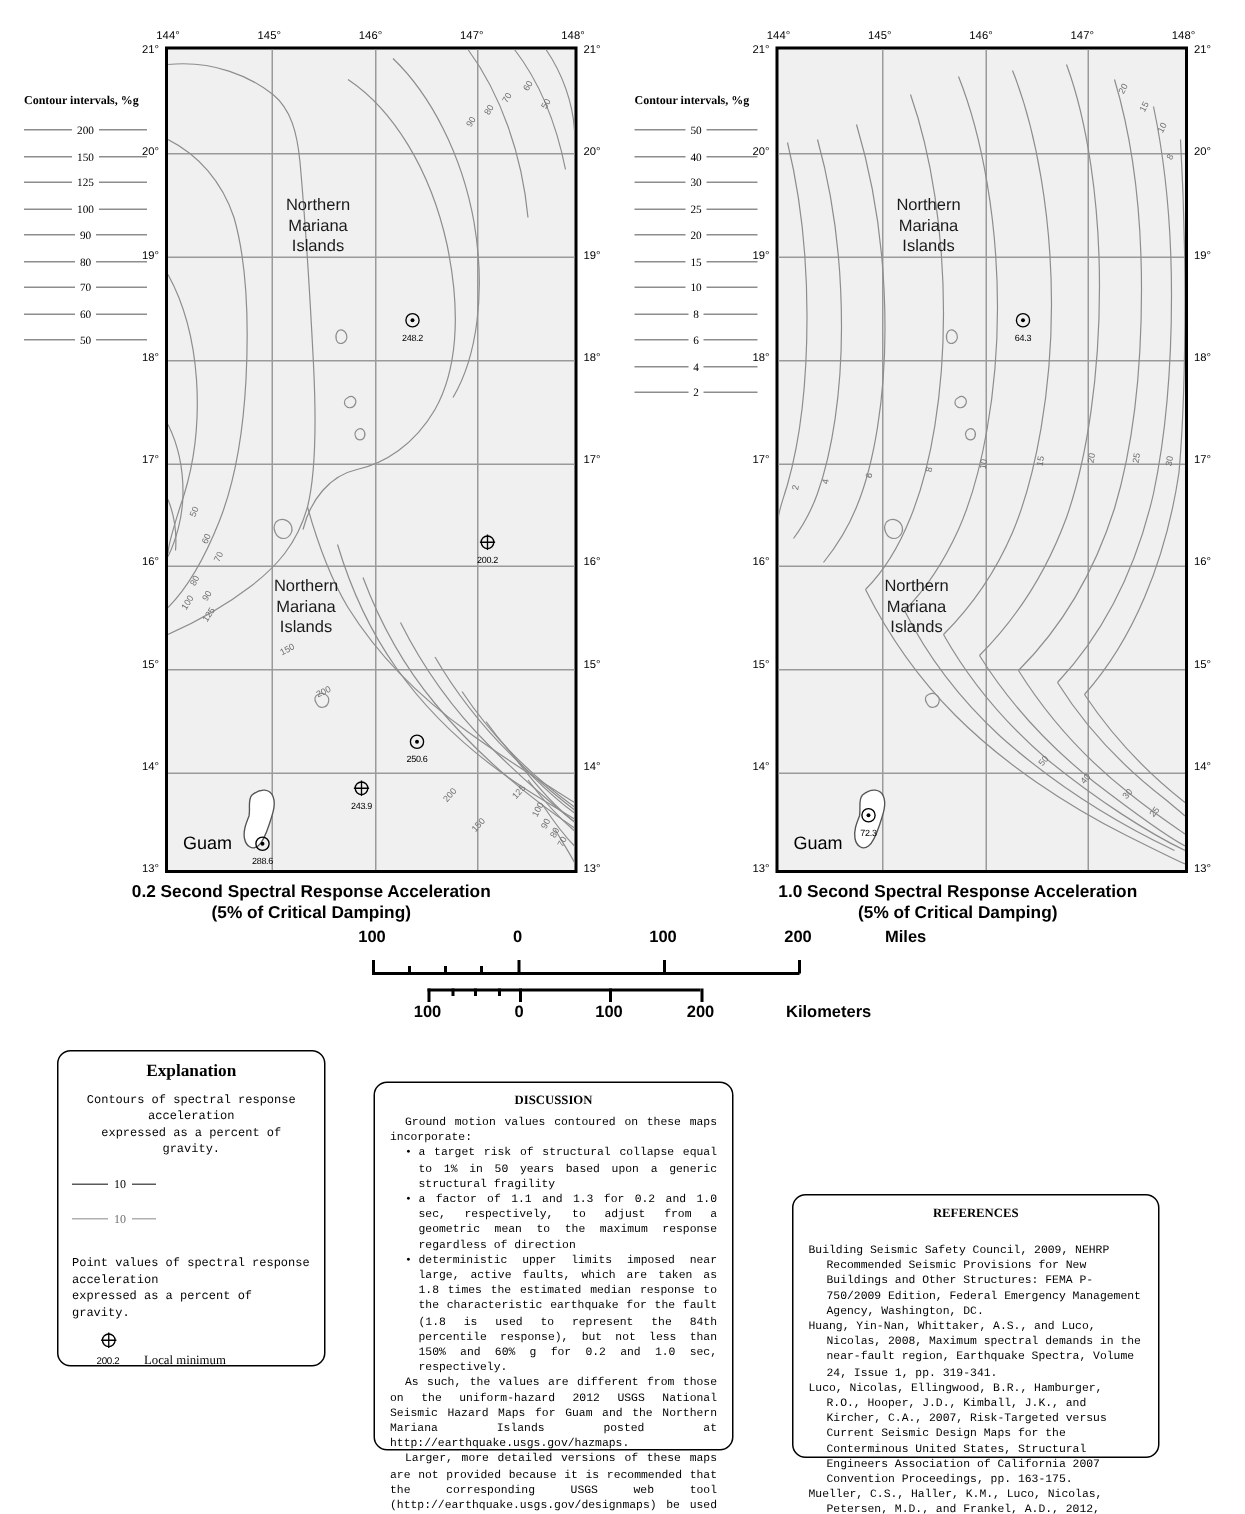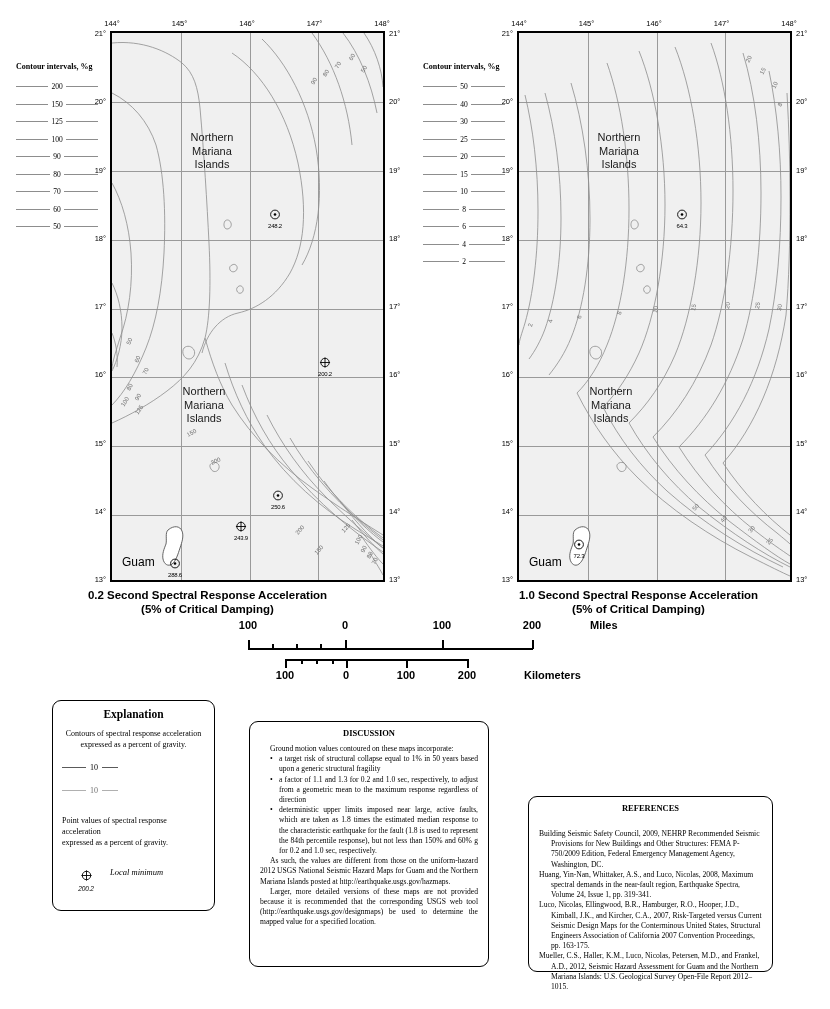--- a/index.html
+++ b/index.html
@@ -68,36 +68,36 @@
   .sb-tick{position:absolute;width:1.6px;background:#000;}
 
   
   .tbox{
     position:absolute;border:1px solid #000;border-radius:9px;background:#fff;
     box-sizing:border-box;
   }
   .tbox h3{
     margin:0;text-align:center;font-family:"Liberation Serif",serif;font-weight:bold;
   }
-  .bodytxt{font-family:Liberation Serif, serif;text-align:justify;}
+  .bodytxt{font-family:Liberation Mono, monospace;text-align:justify;}
   .bodytxt p{margin:0;}
   .indent{text-indent:10px;}
   .bullets{margin:0;padding:0;list-style:none;}
   .bullets li{
     position:relative;padding-left:9px;margin-left:10px;
   }
   .bullets li:before{content:"\2022";position:absolute;left:0;top:0;}
   .refs p{margin:0 0 0 0;padding-left:12px;text-indent:-12px;}
 
   
   .ex-ctr{display:flex;align-items:center;justify-content:flex-start;}
   .ex-dash{height:1px;background:#5a5a5a;}
   .ex-dash.light{background:#b0b0b0;}
   .ex-num{font-size:8px;padding:0 4px;}
-  .ex-prow{display:flex;align-items:flex-start;margin-top:19px;font-style:italic;}
+  .ex-prow{display:flex;align-items:flex-end;margin-top:5px;}
   .ex-sym{width:48px;text-align:center;position:relative;}
   .ex-symval{font-family:"Liberation Sans",sans-serif;font-size:6.5px;
     display:block;margin-top:0px;letter-spacing:-.2px;}
   .ex-ptxt{font-size:8.5px;}
 </style>
 </head>
 <body>
 
 <div class="map-wrap" style="left:0;top:0;width:415px;height:615px;">
 
@@ -510,21 +510,21 @@
   <div class="sb-tick" style="left:166px;top:41px;height:9px;"></div>
   <div class="sb-tick" style="left:226px;top:41px;height:9px;"></div>
   <div class="sb-tick" style="left:287px;top:41px;height:9px;"></div>
   <div class="sb-lab" style="left:105px;top:51px;">100</div>
   <div class="sb-lab" style="left:166px;top:51px;">0</div>
   <div class="sb-lab" style="left:226px;top:51px;">100</div>
   <div class="sb-lab" style="left:287px;top:51px;">200</div>
   <div class="sb-lab noc" style="left:296px;top:51px;">Kilometers</div>
 </div>
 
-<div class="tbox" style="left:52px;top:700px;width:163px;height:211px;padding:7px 9px;">
+<div class="tbox" style="left:38px;top:700px;width:179px;height:211px;padding:7px 9px;">
   <h3 style="font-size:11.5px;margin-bottom:8px;">Explanation</h3>
   <div class="bodytxt" style="font-size:8px;line-height:11px;text-align:center;">
     <span>Contours of spectral response acceleration</span><br>
     <span>expressed as a percent of gravity.</span>
   </div>
   <div class="ex-ctr" style="margin-top:13px;width:100px;">
     <div class="ex-dash" style="width:24px;"></div>
     <div class="ex-num">10</div>
     <div class="ex-dash" style="width:16px;"></div>
   </div>

